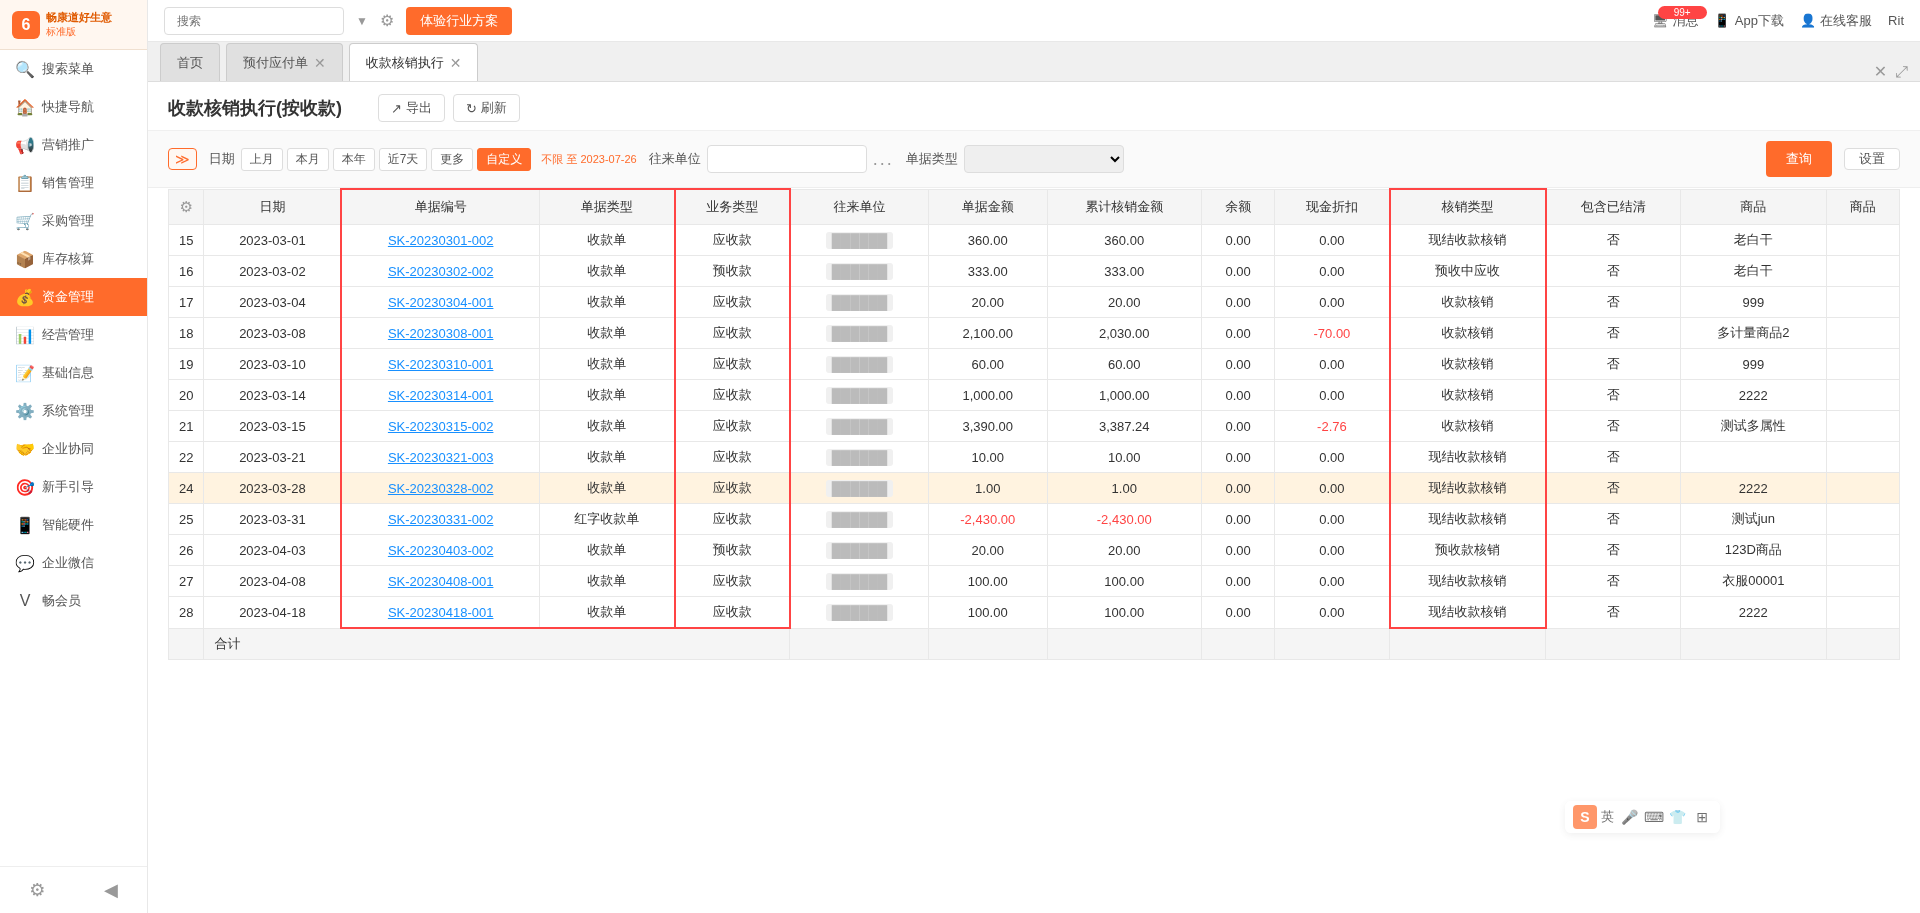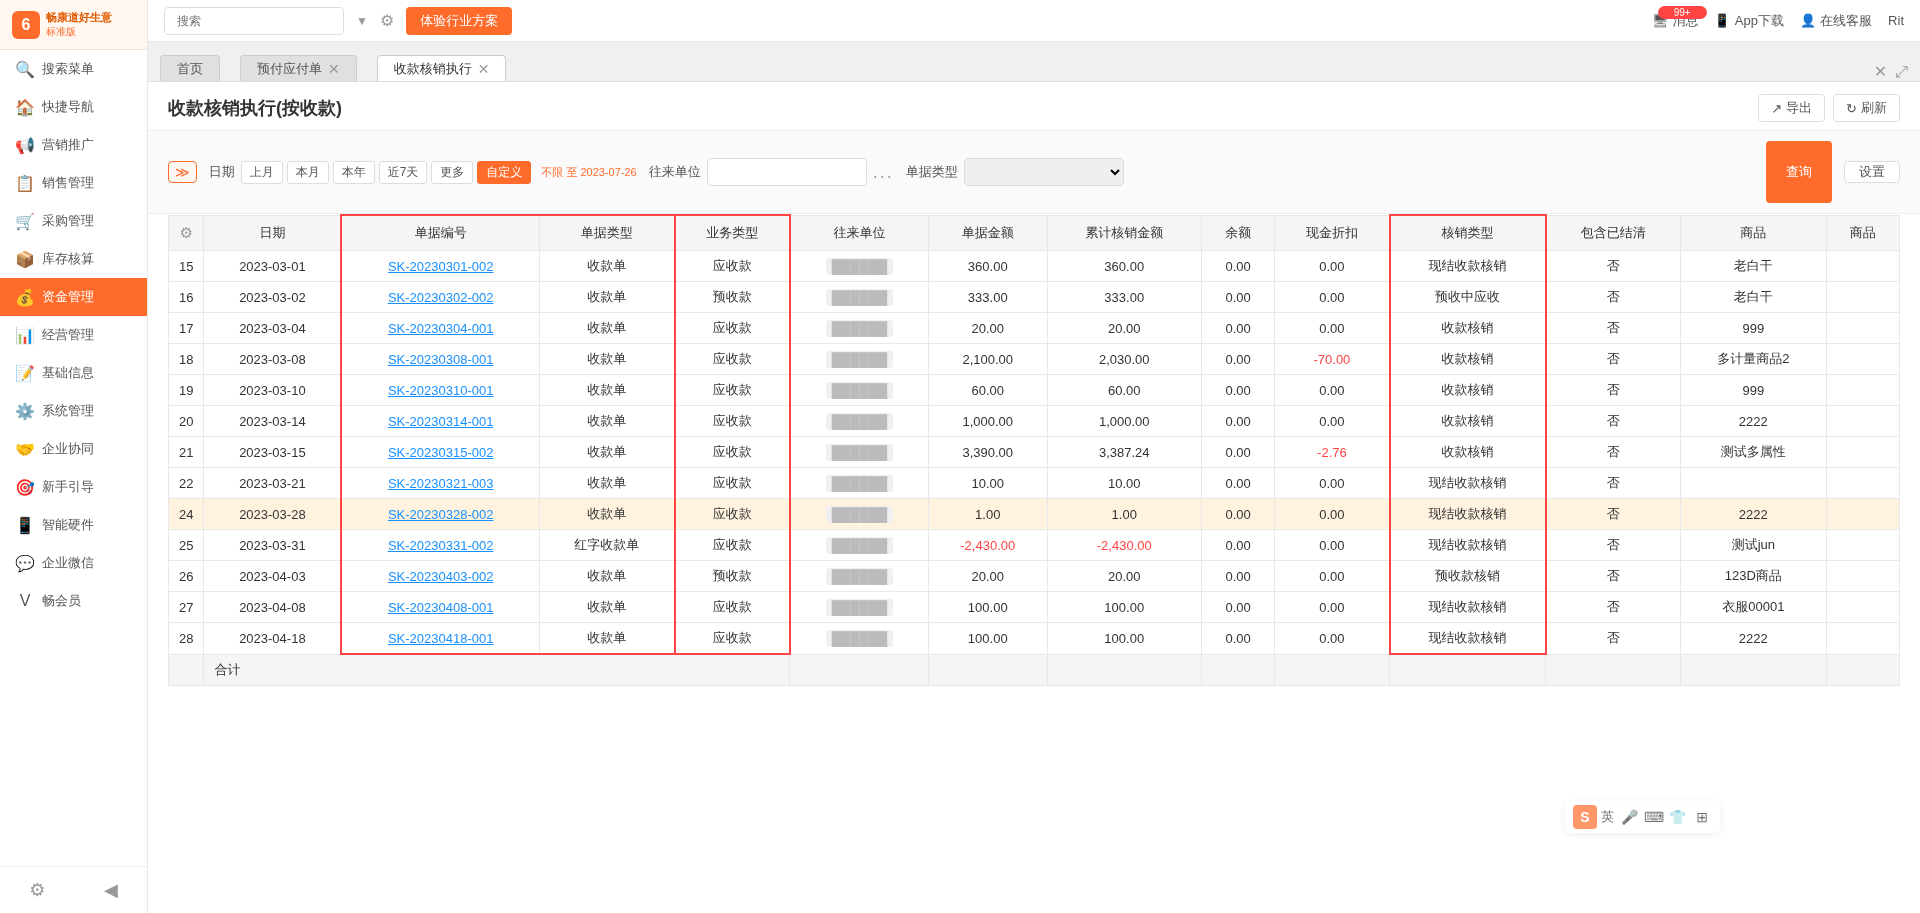--- a/index.html
+++ b/index.html
@@ -29,46 +29,46 @@
     .topbar-spacer { flex: 1; }
     .topbar-right { display: flex; align-items: center; gap: 16px; }
     .topbar-msg { display: flex; align-items: center; gap: 4px; color: #555; font-size: 13px; cursor: pointer; position: relative; }
     .topbar-badge { background: #ff4444; color: #fff; border-radius: 10px; font-size: 10px; padding: 1px 16px; position: absolute; top: -6px; right: -8px; }
     .topbar-app { color: #555; font-size: 13px; cursor: pointer; display: flex; align-items: center; gap: 4px; }
     .topbar-service { color: #555; font-size: 13px; cursor: pointer; display: flex; align-items: center; gap: 4px; }
     .topbar-user { color: #555; font-size: 13px; }
 
     
     .tabbar { height: 40px; background: #f0f0f0; border-bottom: 1px solid #ddd; display: flex; align-items: flex-end; padding: 0 12px; }
-    .tab { height: 26px; padding: 0 16px; display: flex; align-items: center; gap: 6px; background: #e0e0e0; border-radius: 4px 4px 0 0; cursor: pointer; font-size: 13px; color: #555; margin-right: 20px; border: 1px solid #ccc; border-bottom: none; }
+    .tab { height: 38px; padding: 0 16px; display: flex; align-items: center; gap: 6px; background: #e0e0e0; border-radius: 4px 4px 0 0; cursor: pointer; font-size: 13px; color: #555; margin-right: 6px; border: 1px solid #ccc; border-bottom: none; }
     .tab.active { background: #fff; color: #333; font-weight: 500; }
     .tab-close { color: #999; font-size: 14px; cursor: pointer; }
     .tabbar-spacer { flex: 1; }
     .tabbar-controls { display: flex; align-items: center; gap: 8px; color: #999; font-size: 16px; }
 
     
     .page { flex: 1; overflow: hidden; background: #fff; display: flex; flex-direction: column; padding: 0; }
-    .page-header { padding: 12px 20px 8px; display: flex; align-items: center; justify-content: space-between; border-bottom: 1px solid #f0f0f0; gap: 36px; }
+    .page-header { padding: 12px 20px 8px; display: flex; align-items: center; justify-content: flex-start; border-bottom: 1px solid #f0f0f0; gap: 36px; }
     .page-title { font-size: 18px; font-weight: 600; color: #333; }
     .page-header-actions { display: flex; gap: 8px; }
     .btn-export { background: #fff; border: 1px solid #ddd; border-radius: 4px; padding: 4px 12px; font-size: 13px; cursor: pointer; color: #555; display: flex; align-items: center; gap: 4px; }
     .btn-refresh { background: #fff; border: 1px solid #ddd; border-radius: 4px; padding: 4px 12px; font-size: 13px; cursor: pointer; color: #555; display: flex; align-items: center; gap: 4px; }
 
     
     .filter-bar { padding: 10px 20px; background: #fafafa; border-bottom: 1px solid #eee; display: flex; align-items: center; gap: 12px; flex-wrap: wrap; }
     .filter-expand-btn { color: #ff6b2b; border: 1px solid #ff6b2b; background: #fff7f2; border-radius: 4px; padding: 2px 6px; cursor: pointer; font-size: 14px; }
     .filter-group { display: flex; align-items: center; gap: 6px; }
     .filter-label { color: #555; font-size: 13px; }
     .filter-date-btns { display: flex; gap: 4px; }
     .filter-date-btn { background: #fff; border: 1px solid #ddd; border-radius: 3px; padding: 2px 8px; font-size: 12px; cursor: pointer; color: #555; }
     .filter-date-btn.custom { background: #ff6b2b; color: #fff; border-color: #ff6b2b; }
     .filter-input { height: 28px; border: 1px solid #ddd; border-radius: 4px; padding: 0 8px; font-size: 13px; width: 180px; }
     .filter-dots { color: #999; font-size: 18px; letter-spacing: 2px; cursor: pointer; }
     .filter-select { height: 28px; border: 1px solid #ddd; border-radius: 4px; padding: 0 8px; font-size: 13px; width: 160px; }
-    .filter-btn-query { background: #ff6b2b; color: #fff; border: none; border-radius: 4px; padding: 22px 20px; font-size: 13px; cursor: pointer; }
+    .filter-btn-query { background: #ff6b2b; color: #fff; border: none; border-radius: 4px; padding: 9px 20px; font-size: 13px; cursor: pointer; }
     .filter-btn-setting { background: #fff; border: 1px solid #ddd; border-radius: 4px; padding: 1px 14px; font-size: 13px; cursor: pointer; color: #555; }
 
     
     .table-wrap { flex: 1; overflow: auto; padding: 0 20px 10px; }
     table { width: 100%; border-collapse: collapse; font-size: 13px; }
     thead tr { background: #f5f5f5; }
     th { padding: 8px 10px; text-align: center; border: 1px solid #e8e8e8; color: #333; font-weight: 500; white-space: nowrap; position: sticky; top: 0; background: #f5f5f5; z-index: 1; }
     td { padding: 6px 10px; text-align: center; border: 1px solid #e8e8e8; color: #333; white-space: nowrap; }
     tr.highlighted td { background: #fff3e0; }
     .link { color: #1890ff; cursor: pointer; text-decoration: underline; }

